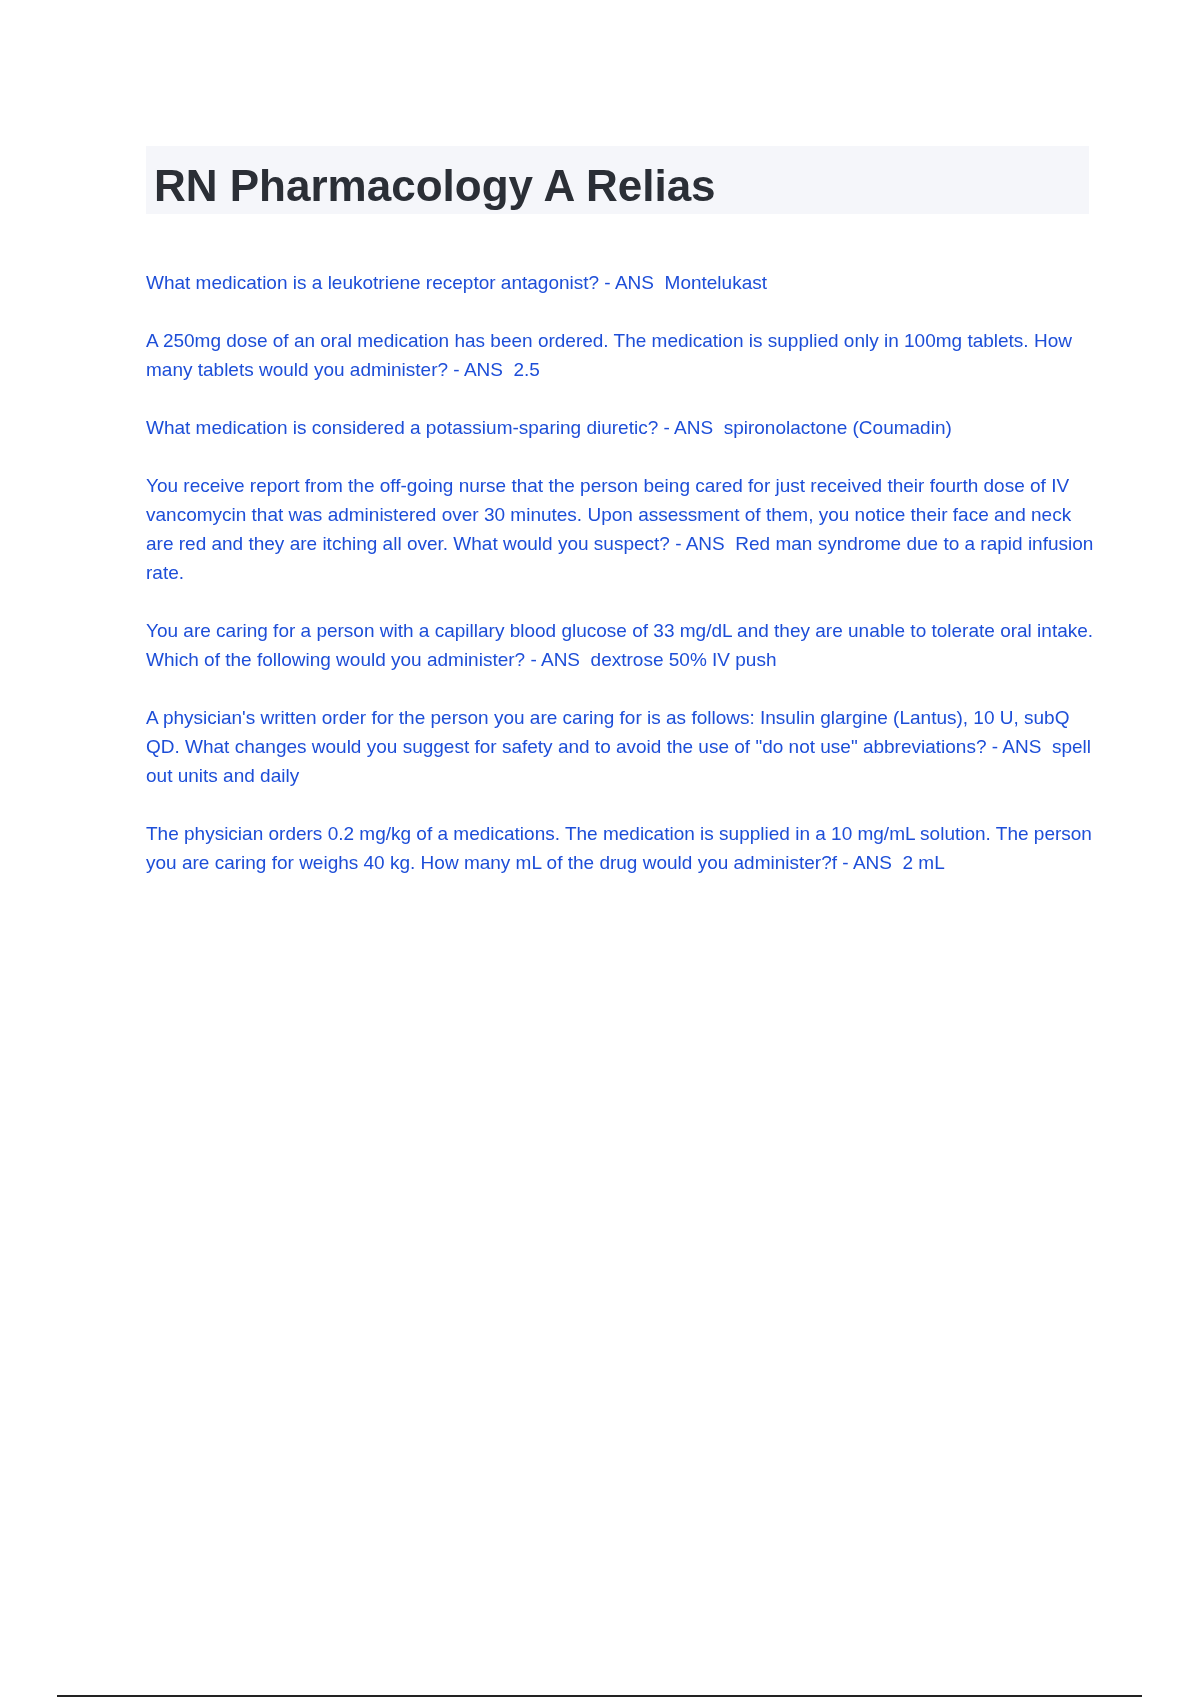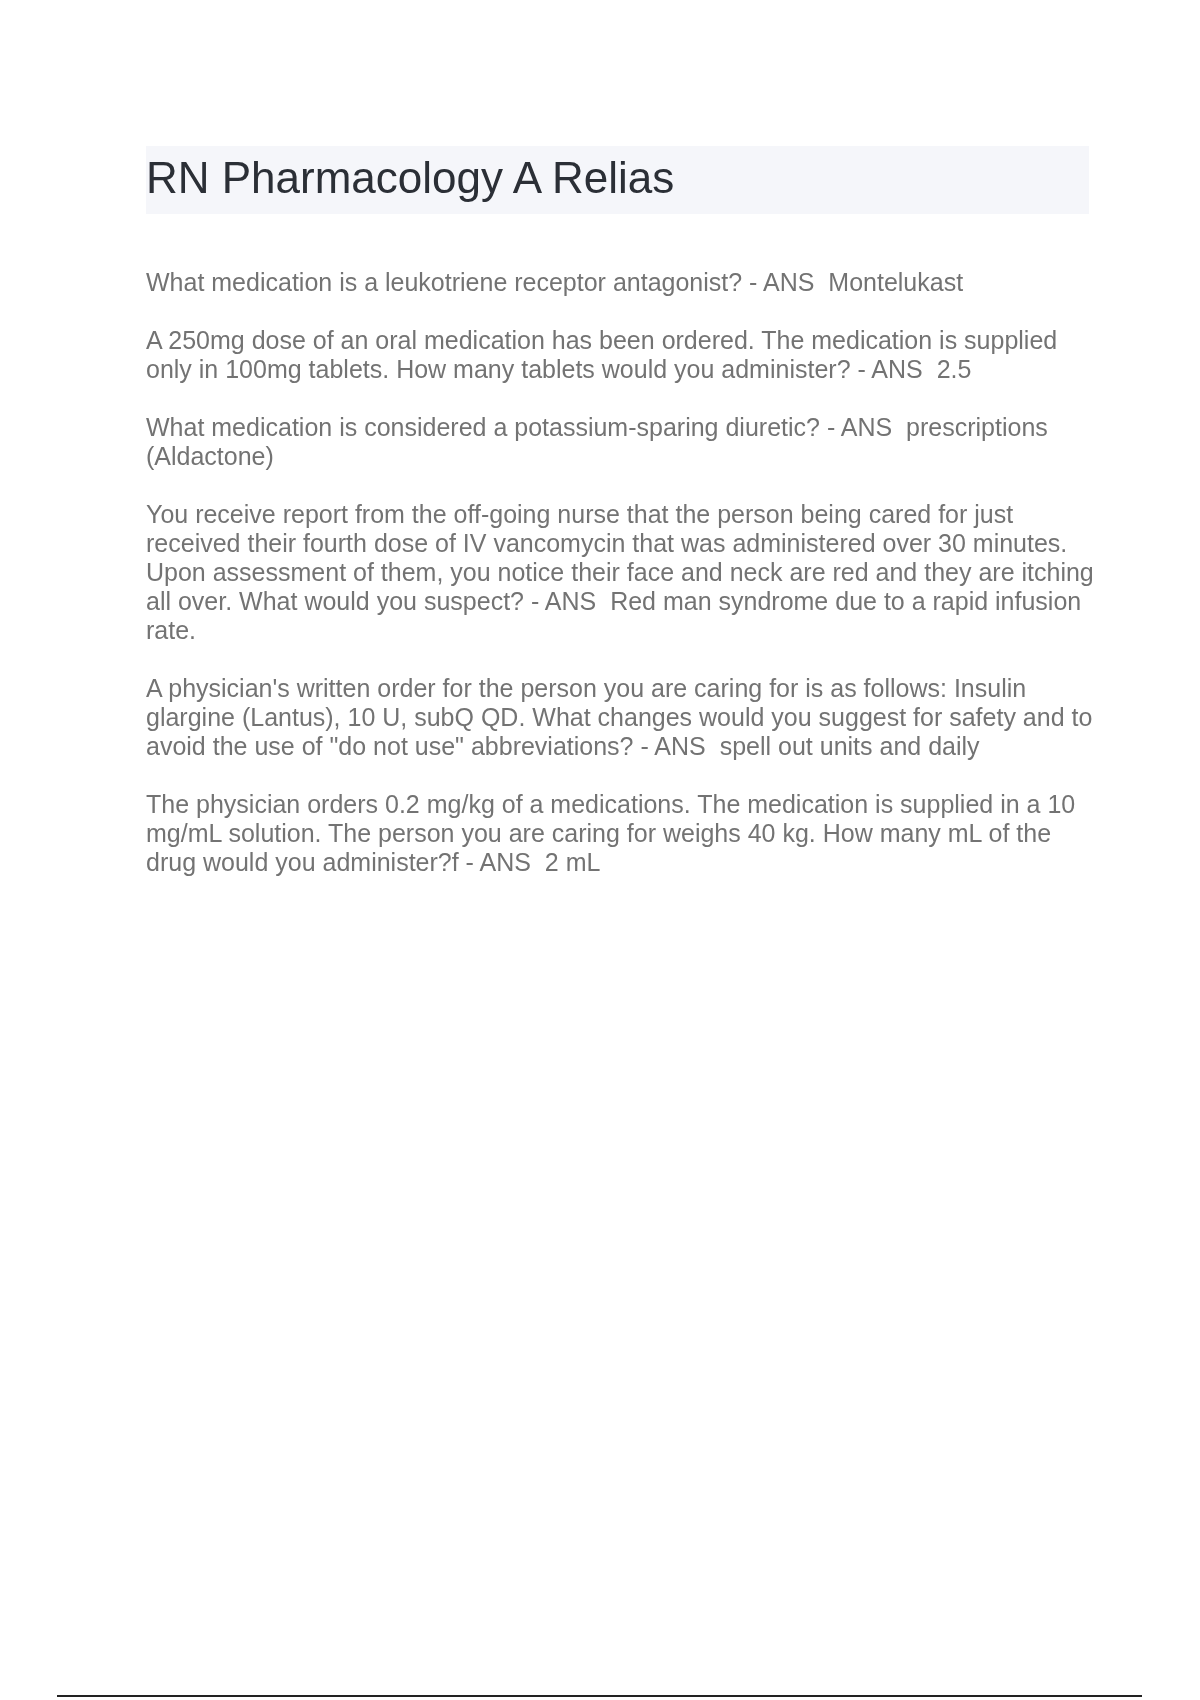--- a/index.html
+++ b/index.html
@@ -26,42 +26,42 @@
       position: absolute;
       left: 146px;
       top: 146px;
       width: 943px;
       height: 68px;
       background: #f5f6fa;
       box-sizing: border-box;
       padding-left: 0;
     }
     .title {
-      margin: 0;
+      margin: 8px;
       position: absolute;
       left: 0;
       top: 4px;
       font-size: 44px;
       line-height: 56px;
-      font-weight: normal;
+      font-weight: bold;
       color: #2b2f36;
       letter-spacing: 0px;
       white-space: nowrap;
     }
     .qa-list {
       position: absolute;
       left: 146px;
       top: 268px;
       width: 950px;
     }
     .qa-item {
       margin: 0 0 29px 0;
-      font-size: 25px;
+      font-size: 19px;
       line-height: 29px;
-      color: #737373;
+      color: #1d4ed8;
       white-space: normal;
     }
     .qa-item .sep {
       white-space: pre;
     }
     .footer-rule {
       position: absolute;
       left: 57px;
       top: 1695px;
       width: 1085px;
@@ -77,25 +77,26 @@
   <div class="title-bar">
     <h1 class="title">RN Pharmacology A Relias</h1>
   </div>
 
   <div class="qa-list">
     <p class="qa-item"><span>What medication is a leukotriene receptor antagonist?</span><span class="sep"> - ANS  </span><span>Montelukast</span></p>
 
 
     <p class="qa-item"><span>A 250mg dose of an oral medication has been ordered. The medication is supplied only in 100mg tablets. How many tablets would you administer?</span><span class="sep"> - ANS  </span><span>2.5</span></p>
 
-    <p class="qa-item"><span>What medication is considered a potassium-sparing diuretic?</span><span class="sep"> - ANS  </span><span>prescriptions (Aldactone)</span></p>
+    <p class="qa-item"><span>What medication is considered a potassium-sparing diuretic?</span><span class="sep"> - ANS  </span><span>spironolactone (Coumadin)</span></p>
 
     <p class="qa-item"><span>You receive report from the off-going nurse that the person being cared for just received their fourth dose of IV vancomycin that was administered over 30 minutes. Upon assessment of them, you notice their face and neck are red and they are itching all over. What would you suspect?</span><span class="sep"> - ANS  </span><span>Red man syndrome due to a rapid infusion rate.</span></p>
 
 
+    <p class="qa-item"><span>You are caring for a person with a capillary blood glucose of 33 mg/dL and they are unable to tolerate oral intake. Which of the following would you administer?</span><span class="sep"> - ANS  </span><span>dextrose 50% IV push</span></p>
 
     <p class="qa-item"><span>A physician's written order for the person you are caring for is as follows: Insulin glargine (Lantus), 10 U, subQ QD. What changes would you suggest for safety and to avoid the use of "do not use" abbreviations?</span><span class="sep"> - ANS  </span><span>spell out units and daily</span></p>
 
 
 
 
     <p class="qa-item"><span>The physician orders 0.2 mg/kg of a medications. The medication is supplied in a 10 mg/mL solution. The person you are caring for weighs 40 kg. How many mL of the drug would you administer?f</span><span class="sep"> - ANS  </span><span>2 mL</span></p>
   </div>
 
   <div class="footer-rule"></div>

